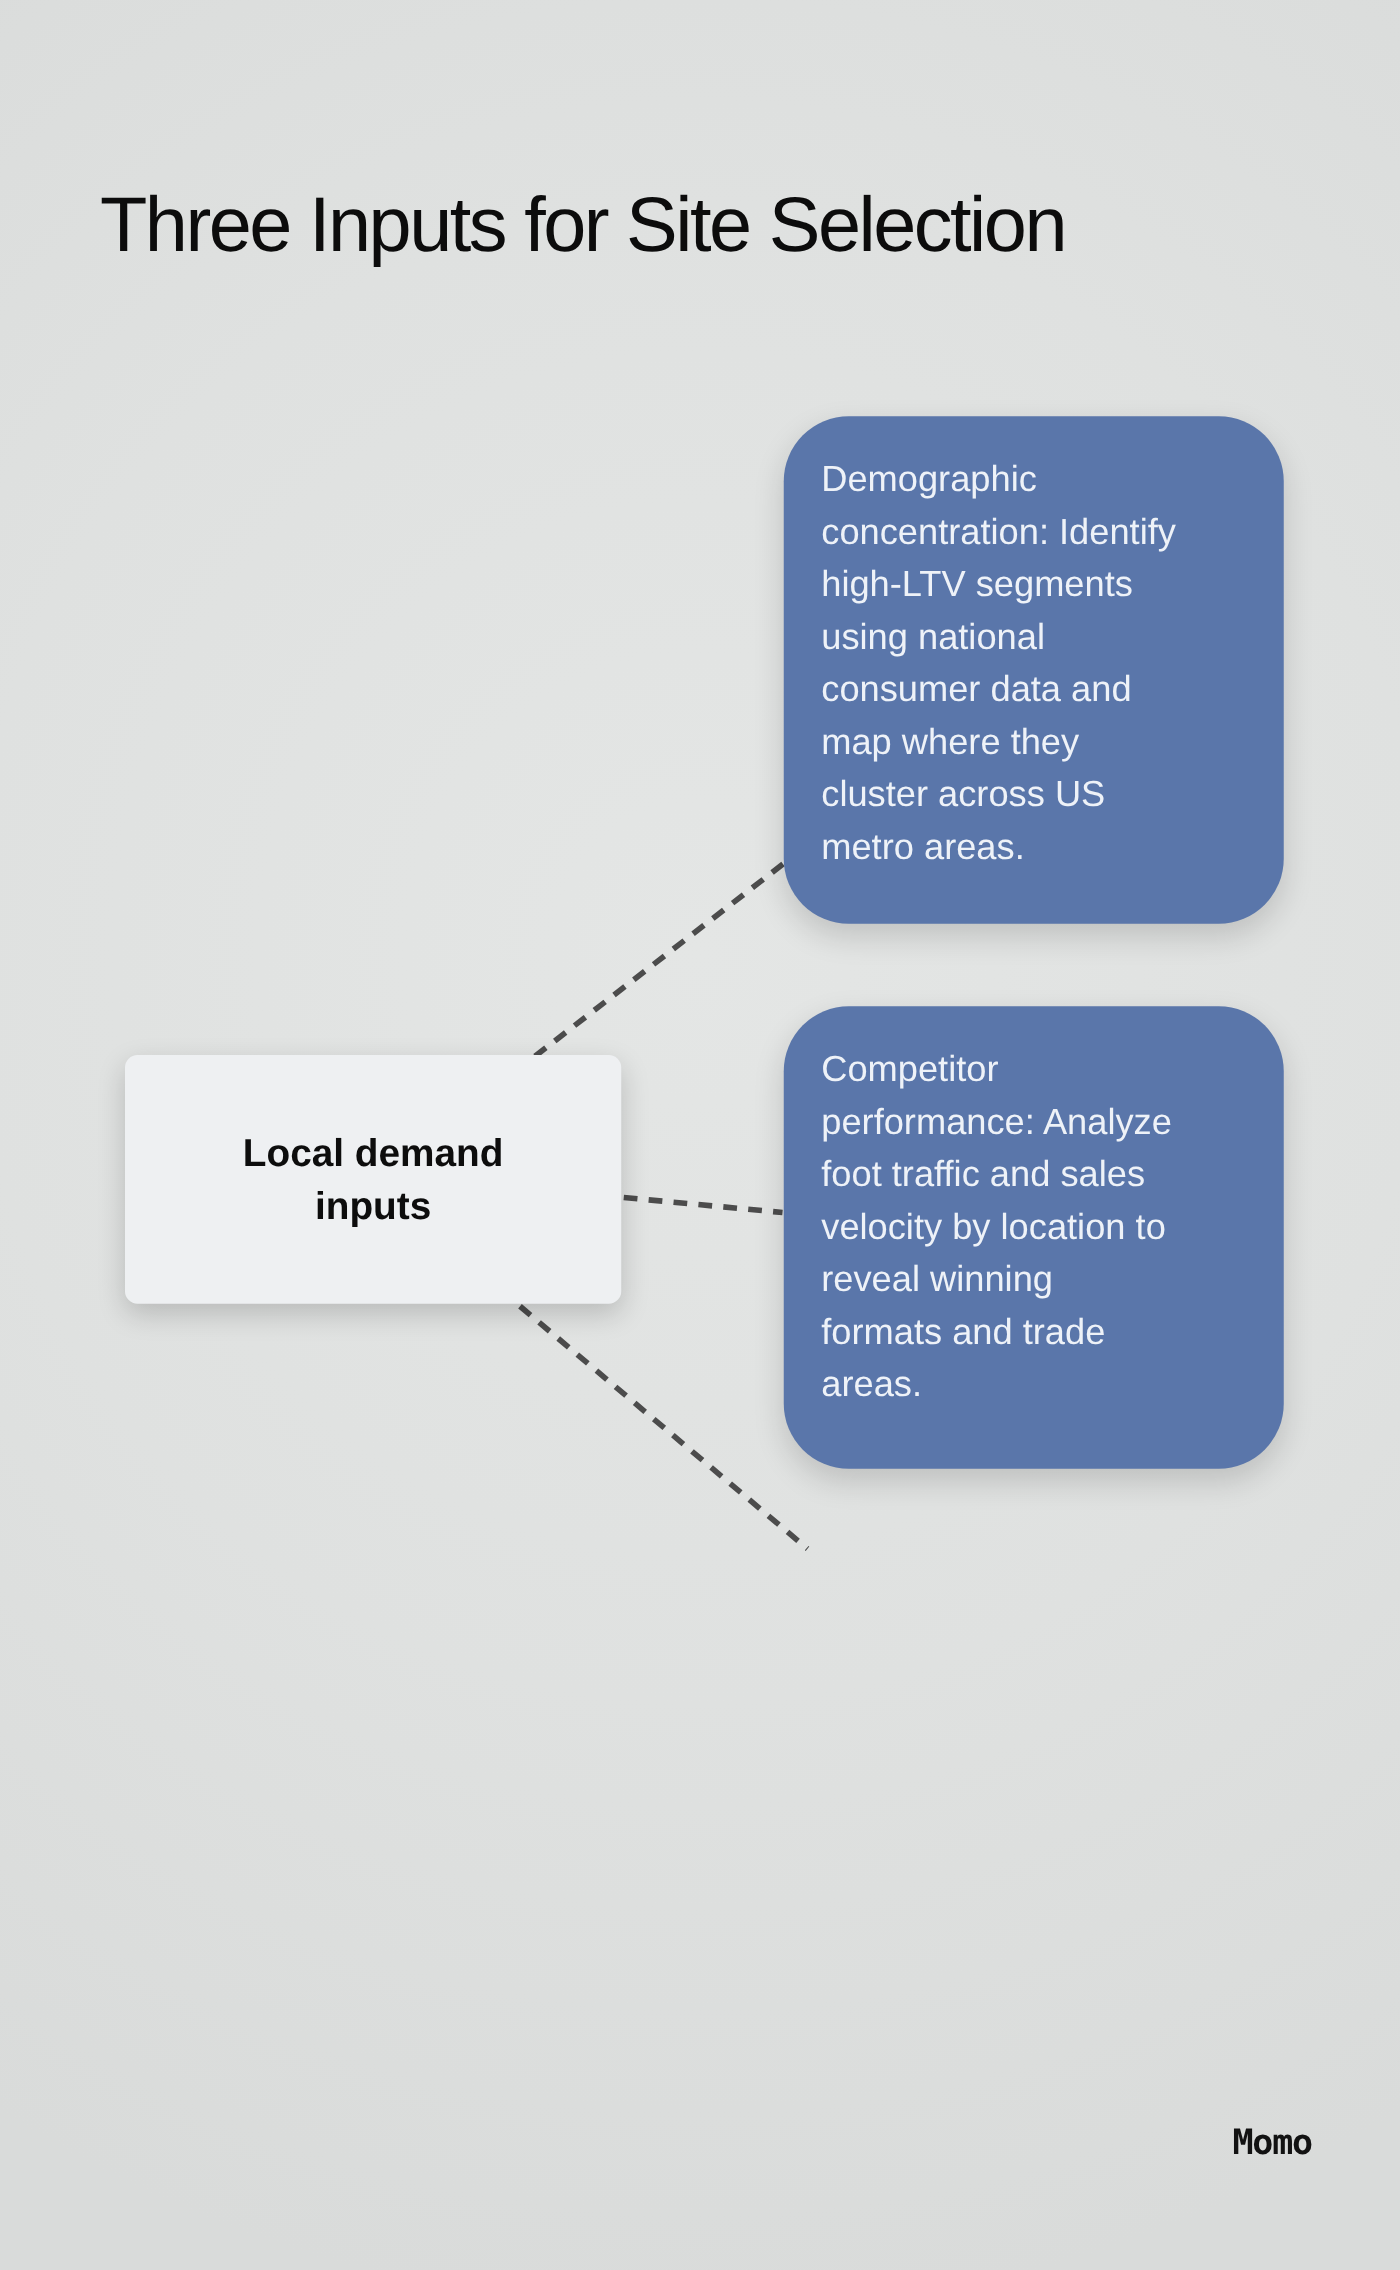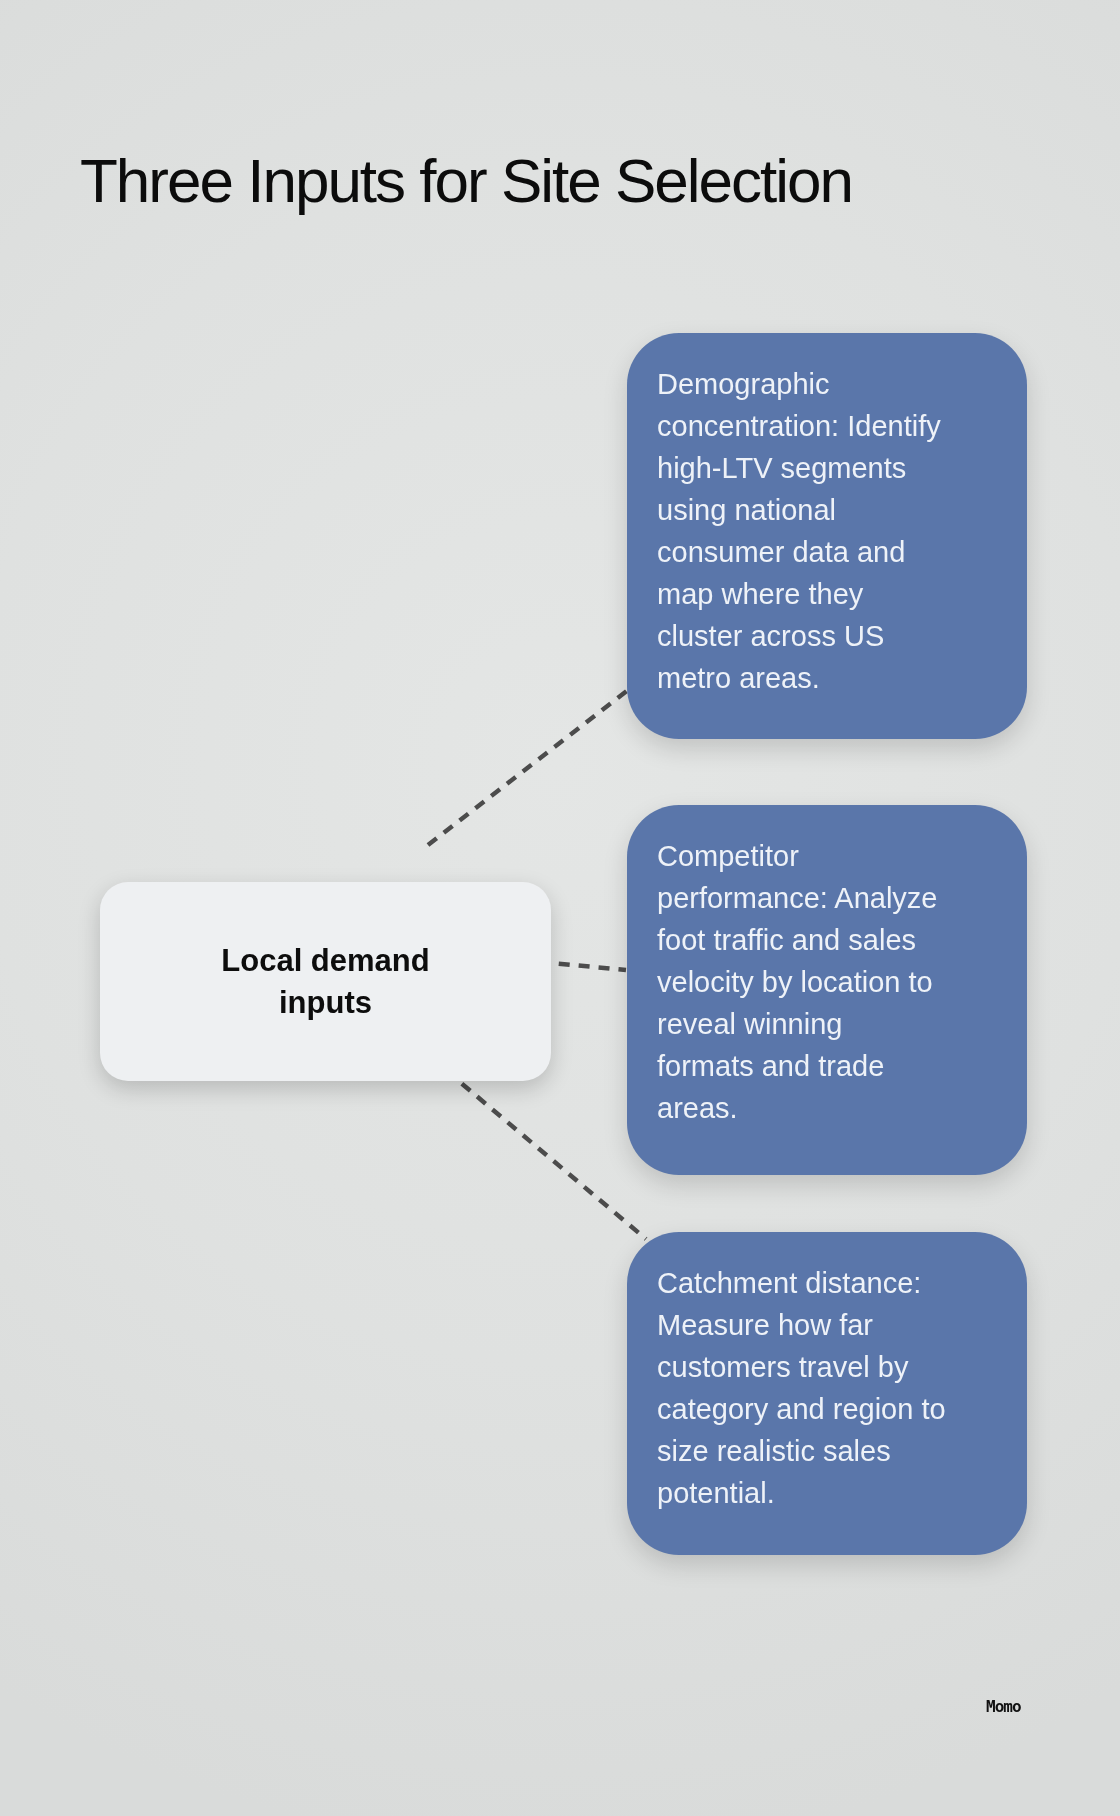--- a/index.html
+++ b/index.html
@@ -33,29 +33,28 @@
   .connector {
     stroke: #4c4c4c;
     stroke-width: 4.5;
     stroke-dasharray: 11 9;
     fill: none;
   }
   .root-node {
     position: absolute;
     left: 100px;
     top: 844px;
-    width: 451px;
+    width: 397px;
     height: 199px;
     background: #eef0f2;
-    border-radius: 28px;
+    border-radius: 10px;
     box-shadow: 0 8px 22px rgba(0,0,0,0.18);
     display: flex;
     align-items: center;
     justify-content: center;
-    margin-top: 38px;
   }
   .root-label {
     font-size: 31px;
     font-weight: 700;
     line-height: 42px;
     color: #0d0d0d;
     text-align: center;
     white-space: pre-line;
   }
   .card {
@@ -76,21 +75,21 @@
     white-space: pre-line;
   }
   .card-1 { top: 333px; height: 406px; }
   .card-2 { top: 805px; height: 370px; }
   .card-3 { top: 1232px; height: 323px; }
   .brand-mark {
     position: absolute;
     left: 986px;
     top: 1697px;
     font-family: "DejaVu Sans Mono", monospace;
-    font-size: 16px;
+    font-size: 28px;
     font-weight: bold;
     letter-spacing: -1px;
     color: #121212;
   }
 </style>
 </head>
 <body>
 
 <div class="canvas">
 
@@ -121,24 +120,16 @@
   <div class="card card-2">
     <div class="card-text">Competitor
 performance: Analyze
 foot traffic and sales
 velocity by location to
 reveal winning
 formats and trade
 areas.</div>
   </div>
 
-  <div class="card card-3">
-    <div class="card-text">Catchment distance:
-Measure how far
-customers travel by
-category and region to
-size realistic sales
-potential.</div>
-  </div>
 
   <div class="brand-mark">Momo</div>
 
 </div>
 
 </body></html>

